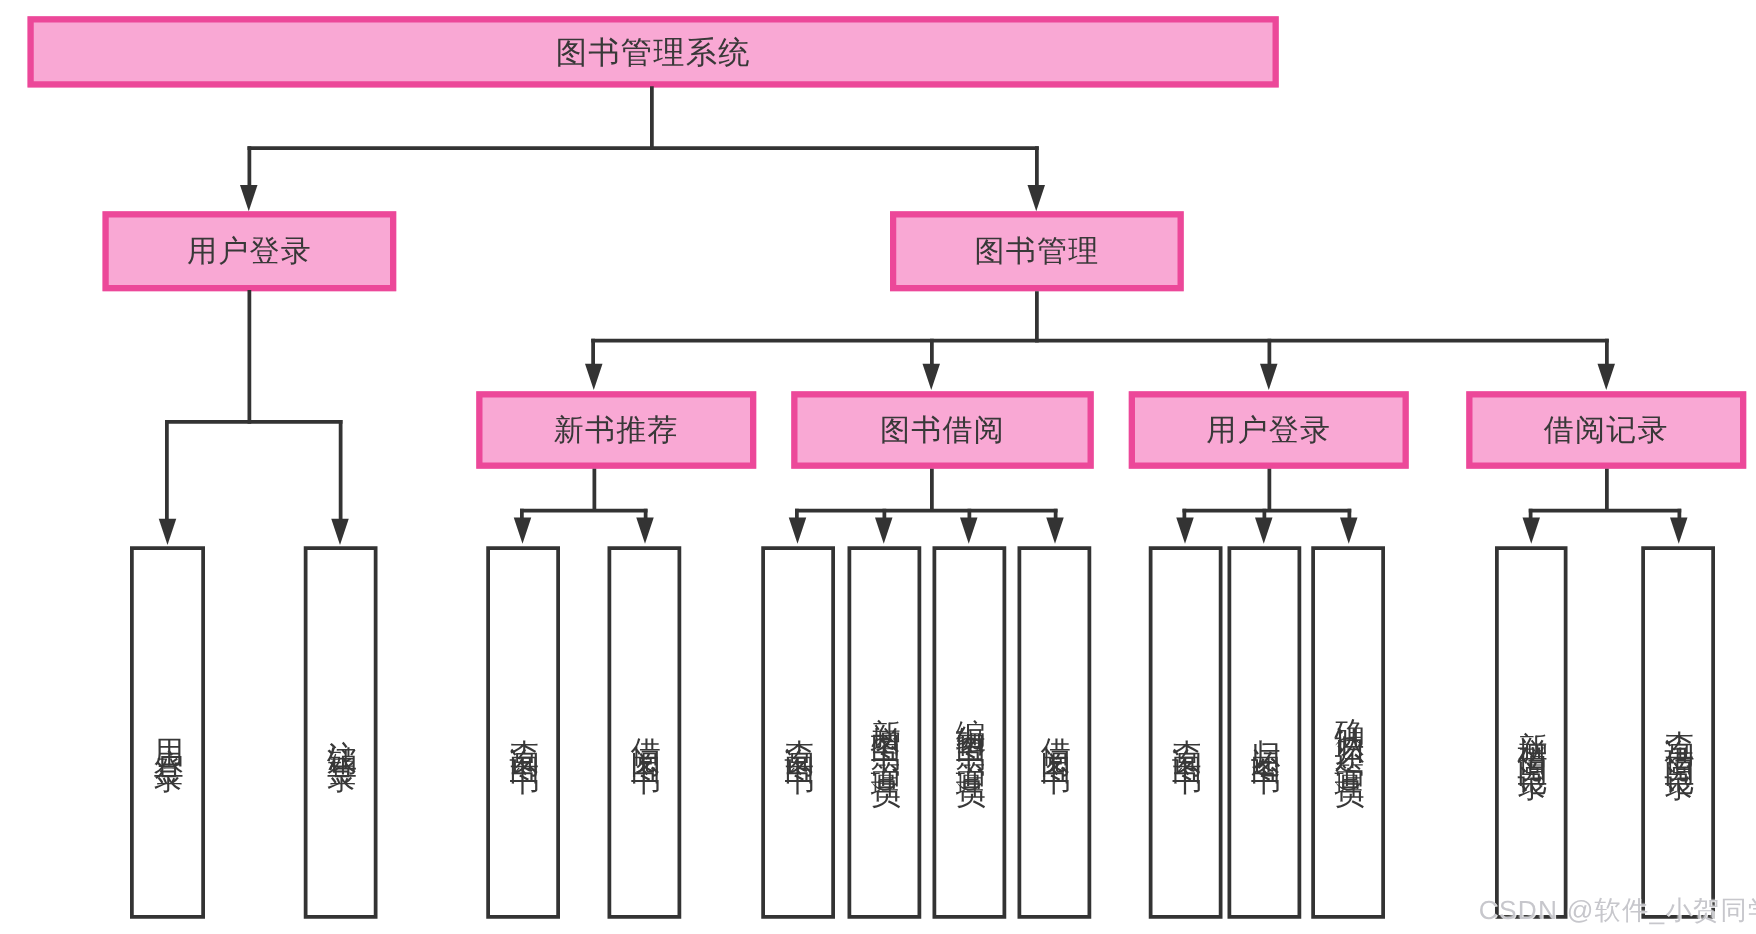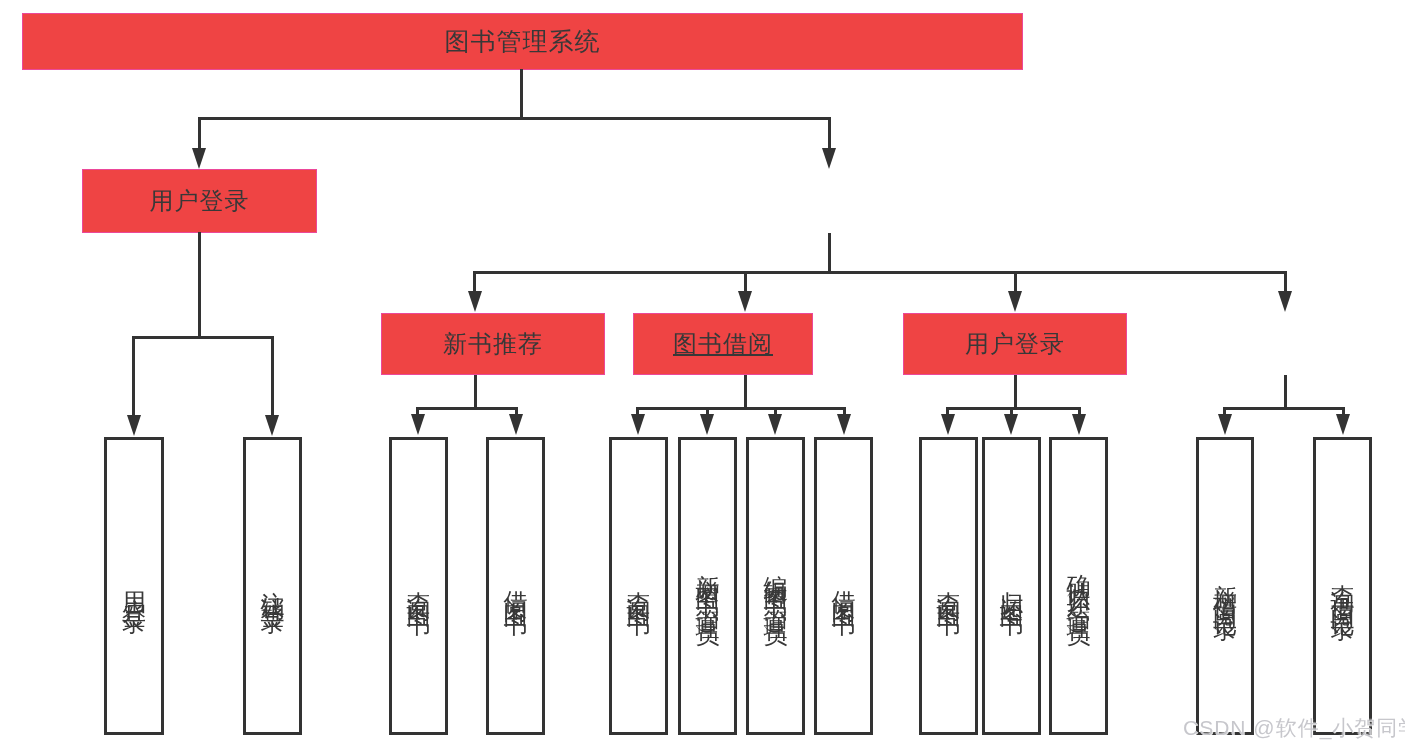--- a/index.html
+++ b/index.html
@@ -1,21 +1,21 @@
 <!DOCTYPE html>
 <html><head>
 <meta charset="utf-8">
 <style>
   html,body{margin:0;padding:0;background:#fff;}
   .canvas{
     position:relative;width:1405px;height:747px;background:#ffffff;overflow:hidden;
     font-family:"Liberation Sans","DejaVu Sans",sans-serif;color:#383838;
   }
   .box{
-    position:absolute;box-sizing:border-box;border:1px solid #ec4899;background:#ef4444;
+    position:absolute;box-sizing:border-box;border:5px solid #ec4899;background:#f9a8d4;
     display:flex;align-items:center;justify-content:center;
     font-size:24px;letter-spacing:1px;white-space:nowrap;
   }
   .root{font-size:25px;}
   .vbox{
     position:absolute;box-sizing:border-box;border:3px solid #333;background:#fff;
     display:flex;align-items:center;justify-content:center;
     top:437px;height:298px;
   }
   .vtext{
@@ -40,29 +40,35 @@
 
 <div class="canvas">
 
   <div class="box root" style="left:22px;top:13px;width:1001px;height:57px;">
     <span>图书管理系统</span>
   </div>
 
   <div class="box" style="left:82px;top:169px;width:235px;height:64px;">
     <span>用户登录</span>
   </div>
+  <div class="box" style="left:712px;top:169px;width:235px;height:64px;">
+    <span>图书管理</span>
+  </div>
 
   <div class="box" style="left:381px;top:313px;width:224px;height:62px;">
     <span>新书推荐</span>
   </div>
-  <div class="box" style="left:633px;top:313px;width:180px;height:62px;text-decoration:underline;">
+  <div class="box" style="left:633px;top:313px;width:242px;height:62px;">
     <span>图书借阅</span>
   </div>
   <div class="box" style="left:903px;top:313px;width:224px;height:62px;">
     <span>用户登录</span>
+  </div>
+  <div class="box" style="left:1173px;top:313px;width:224px;height:62px;">
+    <span>借阅记录</span>
   </div>
 
   <div class="vbox" style="left:104px;width:60px;">
     <span class="vtext">用户登录</span>
   </div>
   <div class="vbox" style="left:243px;width:59px;">
     <span class="vtext">注销登录</span>
   </div>
   <div class="vbox" style="left:389px;width:59px;">
     <span class="vtext">查询图书</span>

